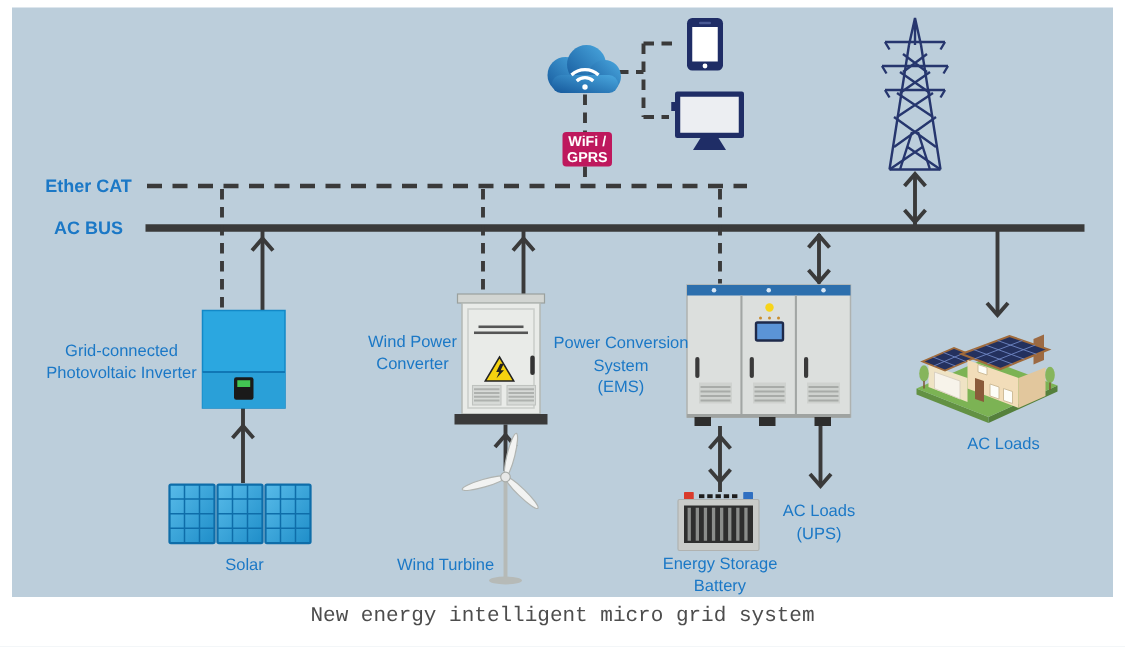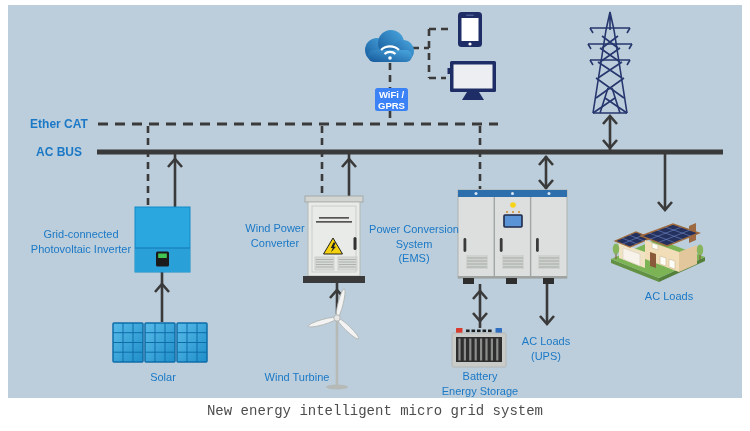--- a/index.html
+++ b/index.html
@@ -4,21 +4,21 @@
 <style>
   html,body{margin:0;padding:0;background:#fff;}
   .stage{position:relative;width:750px;height:431px;background:#ffffff;
          font-family:"Liberation Sans",sans-serif;overflow:hidden;}
   .canvas-bg{position:absolute;left:8px;top:5px;width:734px;height:393px;background:#bccedb;}
   svg.diagram{position:absolute;left:0;top:0;}
   .lbl{position:absolute;color:#1b78c6;font-size:11px;line-height:14.5px;
        text-align:center;white-space:nowrap;}
   .lbl span{display:block;}
   .lbl.bus{font-weight:bold;font-size:12px;}
-  .badge{position:absolute;left:375px;top:88px;width:33px;height:23px;background:#3b82f6;
+  .badge{position:absolute;left:375px;top:88px;width:33px;height:23px;background:#be185d;
          border-radius:2.5px;color:#fff;font-weight:bold;font-size:9.5px;line-height:10.5px;
          text-align:center;padding-top:2px;box-sizing:border-box;}
   .badge span{display:block;}
   .title{position:absolute;left:0;right:0;top:403px;text-align:center;
          color:#4d4d4d;font-size:14px;font-family:Liberation Mono, monospace;}
 </style>
 </head>
 <body>
 
 <div class="stage">
@@ -258,22 +258,22 @@
   <div class="lbl" style="left:220px;top:221px;width:110px;">
     <span>Wind Power</span>
     <span>Converter</span>
   </div>
   <div class="lbl" style="left:349px;top:222px;width:130px;">
     <span>Power Conversion</span>
     <span>System</span>
     <span>(EMS)</span>
   </div>
   <div class="lbl" style="left:420px;top:369px;width:120px;">
+    <span>Energy Storage</span>
     <span>Battery</span>
-    <span>Energy Storage</span>
   </div>
   <div class="lbl" style="left:506px;top:334px;width:80px;">
     <span>AC Loads</span>
     <span>(UPS)</span>
   </div>
   <div class="lbl" style="left:629px;top:289px;width:80px;">
     <span>AC Loads</span>
   </div>
 
   <div class="title">New energy intelligent micro grid system</div>

